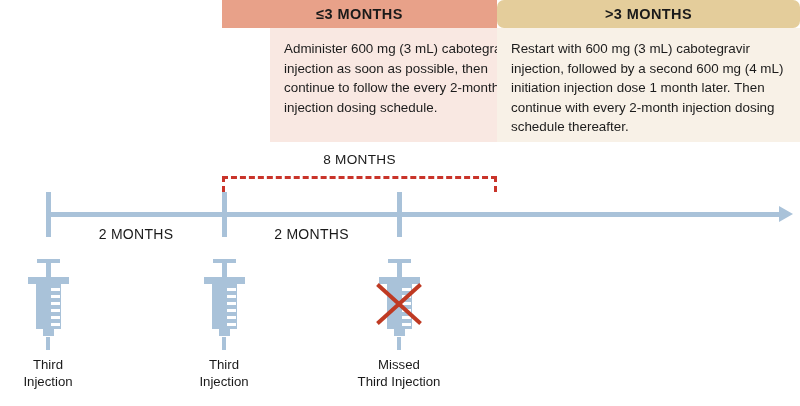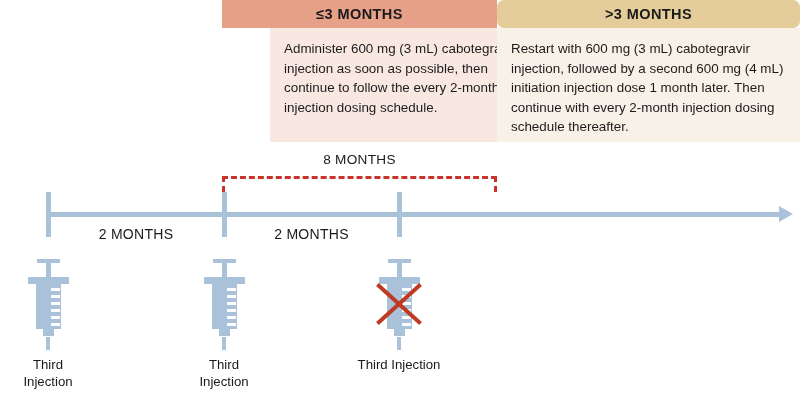--- a/index.html
+++ b/index.html
@@ -326,16 +326,17 @@
       </div>
       <div class="sy-hub"></div>
       <div class="sy-needle"></div>
       <div class="sy-cross">
         <span class="a"></span>
         <span class="b"></span>
       </div>
     </div>
   </div>
   <div class="caption" style="left:399px;">
+    <span>Missed</span>
     <span>Third Injection</span>
   </div>
 
 </div>
 
 </body></html>

